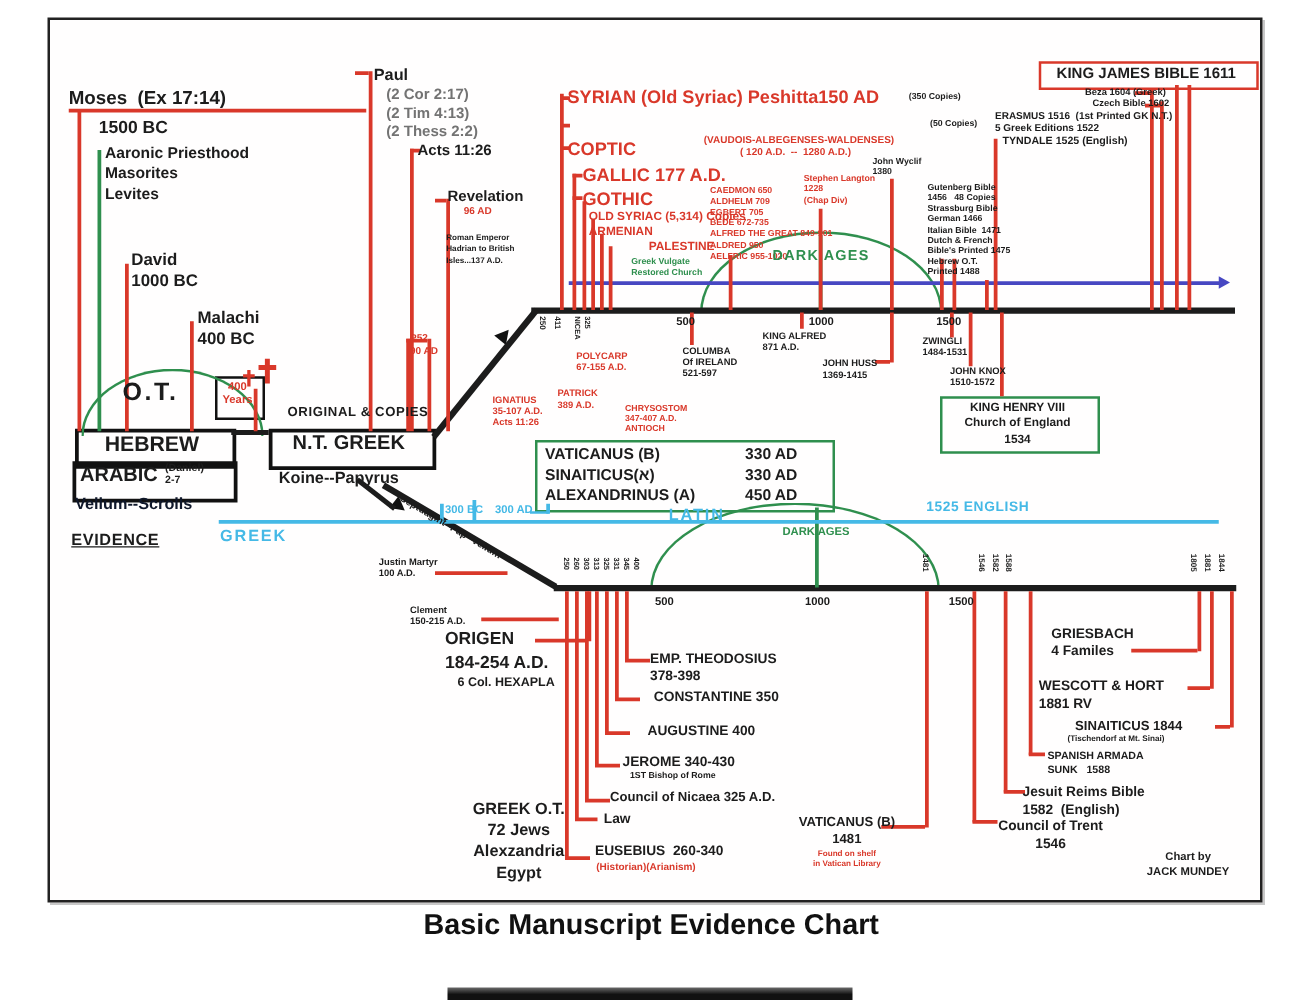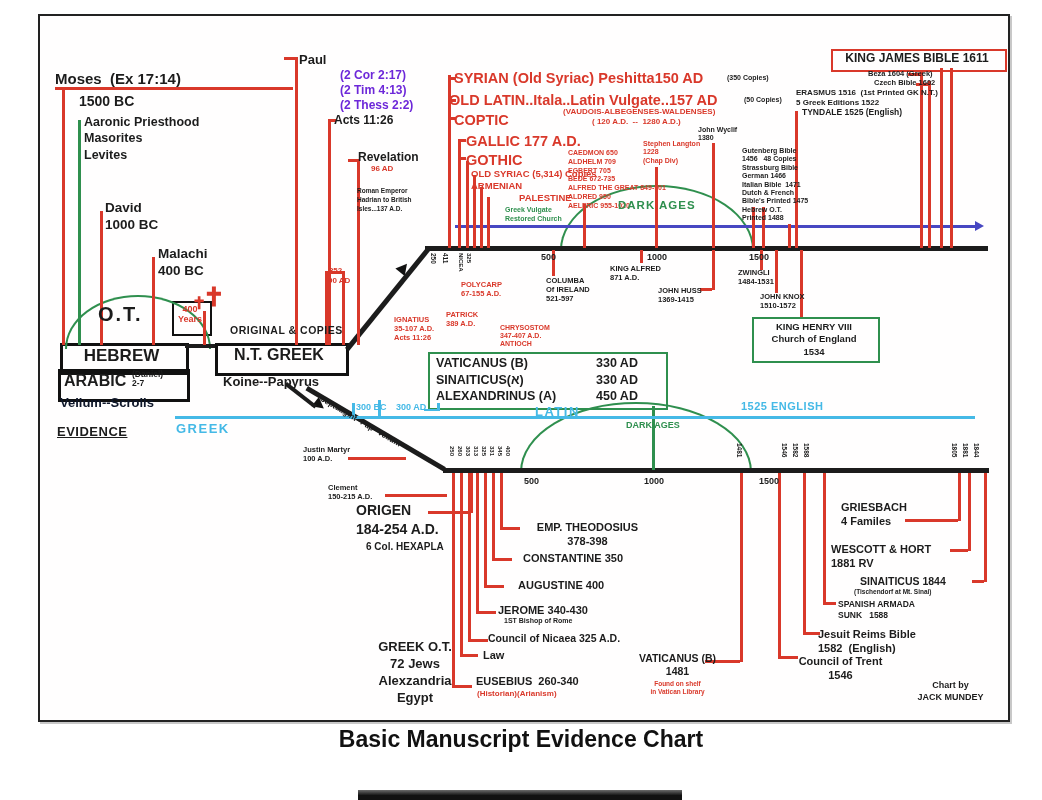--- a/index.html
+++ b/index.html
@@ -146,34 +146,33 @@
     <div class="lbl" style="left: 192px; top: 294px; font-size: 17px; color: rgb(217, 56, 42);">✝</div>
     <div class="lbl" style="left: 230px; top: 324px; font-size: 10.5px; color: rgb(28, 28, 28); letter-spacing: 0.5px;">ORIGINAL &amp; COPIES</div>
     <div class="lbl" style="left: 60px; top: 346px; font-size: 17px; color: rgb(28, 28, 28); width: 123px; text-align: center;">HEBREW</div>
     <div class="lbl" style="left: 64px; top: 372px; font-size: 16px; color: rgb(28, 28, 28);">ARABIC</div>
     <div class="lbl" style="left: 132px; top: 370px; font-size: 8.5px; color: rgb(28, 28, 28); line-height: 1.1;">(Daniel)
 2-7</div>
     <div class="lbl" style="left: 60px; top: 396px; font-size: 13px; color: #0f172a;">Vellum--Scrolls</div>
     <div class="lbl" style="left: 215px; top: 346px; font-size: 16px; color: rgb(28, 28, 28); width: 128px; text-align: center;">N.T. GREEK</div>
     <div class="lbl" style="left: 223px; top: 375px; font-size: 13px; color: rgb(28, 28, 28);">Koine--Papyrus</div>
     <div class="lbl" style="left: 299px; top: 53px; font-size: 13px; color: rgb(28, 28, 28);">Paul</div>
-    <div class="lbl" style="left: 309px; top: 68px; font-size: 12px; color: #6d28d9; line-height: 1.27; margin-left: 31px;">(2 Cor 2:17)
+    <div class="lbl" style="left: 309px; top: 68px; font-size: 12px; color: #737373; line-height: 1.27;">(2 Cor 2:17)
 (2 Tim 4:13)
 (2 Thess 2:2)</div>
     <div class="lbl" style="left: 334px; top: 114px; font-size: 12px; color: rgb(28, 28, 28);">Acts 11:26</div>
     <div class="lbl" style="left: 358px; top: 151px; font-size: 12px; color: rgb(28, 28, 28);">Revelation</div>
     <div class="lbl" style="left: 371px; top: 164px; font-size: 8px; color: rgb(217, 56, 42);">96 AD</div>
     <div class="lbl" style="left: 357px; top: 187px; font-size: 6.5px; color: rgb(28, 28, 28); line-height: 1.35;">Roman Emperor
 Hadrian to British
 Isles...137 A.D.</div>
     <div class="lbl" style="left: 328px; top: 266px; font-size: 8px; color: rgb(217, 56, 42); line-height: 1.2;">P52
 90 AD</div>
     <div class="lbl" style="left: 454px; top: 70px; font-size: 14.5px; color: rgb(217, 56, 42);">SYRIAN (Old Syriac) Peshitta150 AD</div>
     <div class="lbl" style="left: 727px; top: 74px; font-size: 7px; color: rgb(28, 28, 28);">(350 Copies)</div>
-    <div class="lbl" style="left: 449px; top: 92px; font-size: 14.5px; color: rgb(217, 56, 42);">OLD LATIN..Itala..Latin Vulgate..157 AD</div>
     <div class="lbl" style="left: 744px; top: 96px; font-size: 7px; color: rgb(28, 28, 28);">(50 Copies)</div>
     <div class="lbl" style="left: 563px; top: 107px; font-size: 8px; color: rgb(217, 56, 42);">(VAUDOIS-ALBEGENSES-WALDENSES)</div>
     <div class="lbl" style="left: 592px; top: 117px; font-size: 8px; color: rgb(217, 56, 42);">( 120 A.D.  --  1280 A.D.)</div>
     <div class="lbl" style="left: 454px; top: 112px; font-size: 14.5px; color: rgb(217, 56, 42);">COPTIC</div>
     <div class="lbl" style="left: 466px; top: 133px; font-size: 14.5px; color: rgb(217, 56, 42);">GALLIC 177 A.D.</div>
     <div class="lbl" style="left: 466px; top: 152px; font-size: 14.5px; color: rgb(217, 56, 42);">GOTHIC</div>
     <div class="lbl" style="left: 471px; top: 169px; font-size: 9.5px; color: rgb(217, 56, 42);">OLD SYRIAC (5,314) Copies</div>
     <div class="lbl" style="left: 471px; top: 181px; font-size: 9.5px; color: rgb(217, 56, 42);">ARMENIAN</div>
     <div class="lbl" style="left: 479px; top: 193px; font-size: 9.5px; color: rgb(217, 56, 42); margin-left: 40px;">PALESTINE</div>
     <div class="lbl" style="left: 568px; top: 149px; font-size: 7px; color: rgb(217, 56, 42); line-height: 1.25;">CAEDMON 650
@@ -255,21 +254,21 @@
 100 A.D.</div>
     <div class="lbl" style="left: 328px; top: 483px; font-size: 7.5px; color: rgb(28, 28, 28); line-height: 1.2;">Clement
 150-215 A.D.</div>
     <div class="lbl" style="left: 356px; top: 501px; font-size: 14px; color: rgb(28, 28, 28); line-height: 1.35;">ORIGEN
 184-254 A.D.</div>
     <div class="lbl" style="left: 366px; top: 541px; font-size: 10px; color: rgb(28, 28, 28);">6 Col. HEXAPLA</div>
     <div class="lbl" style="left: 340px; top: 639px; font-size: 13px; color: rgb(28, 28, 28); width: 150px; text-align: center; line-height: 1.3;">GREEK O.T.
 72 Jews
 Alexzandria
 Egypt</div>
-    <div class="lbl" style="left: 520px; top: 520px; font-size: 11px; color: rgb(28, 28, 28); width: 135px; text-align: center; line-height: 1.3;">EMP. THEODOSIUS
+    <div class="lbl" style="left: 520px; top: 520px; font-size: 11px; color: rgb(28, 28, 28); width: 135px; line-height: 1.3;">EMP. THEODOSIUS
 378-398</div>
     <div class="lbl" style="left: 523px; top: 552px; font-size: 11px; color: rgb(28, 28, 28);">CONSTANTINE 350</div>
     <div class="lbl" style="left: 518px; top: 579px; font-size: 11px; color: rgb(28, 28, 28);">AUGUSTINE 400</div>
     <div class="lbl" style="left: 498px; top: 604px; font-size: 11px; color: rgb(28, 28, 28);">JEROME 340-430</div>
     <div class="lbl" style="left: 504px; top: 617px; font-size: 7px; color: rgb(28, 28, 28);">1ST Bishop of Rome</div>
     <div class="lbl" style="left: 488px; top: 632px; font-size: 10.5px; color: rgb(28, 28, 28);">Council of Nicaea 325 A.D.</div>
     <div class="lbl" style="left: 483px; top: 649px; font-size: 11px; color: rgb(28, 28, 28);">Law</div>
     <div class="lbl" style="left: 476px; top: 675px; font-size: 11px; color: rgb(28, 28, 28);">EUSEBIUS  260-340</div>
     <div class="lbl" style="left: 477px; top: 689px; font-size: 8px; color: rgb(217, 56, 42);">(Historian)(Arianism)</div>
     <div class="lbl" style="left: 620px; top: 652px; font-size: 10.5px; color: rgb(28, 28, 28); width: 115px; text-align: center; line-height: 1.25;">VATICANUS (B)

